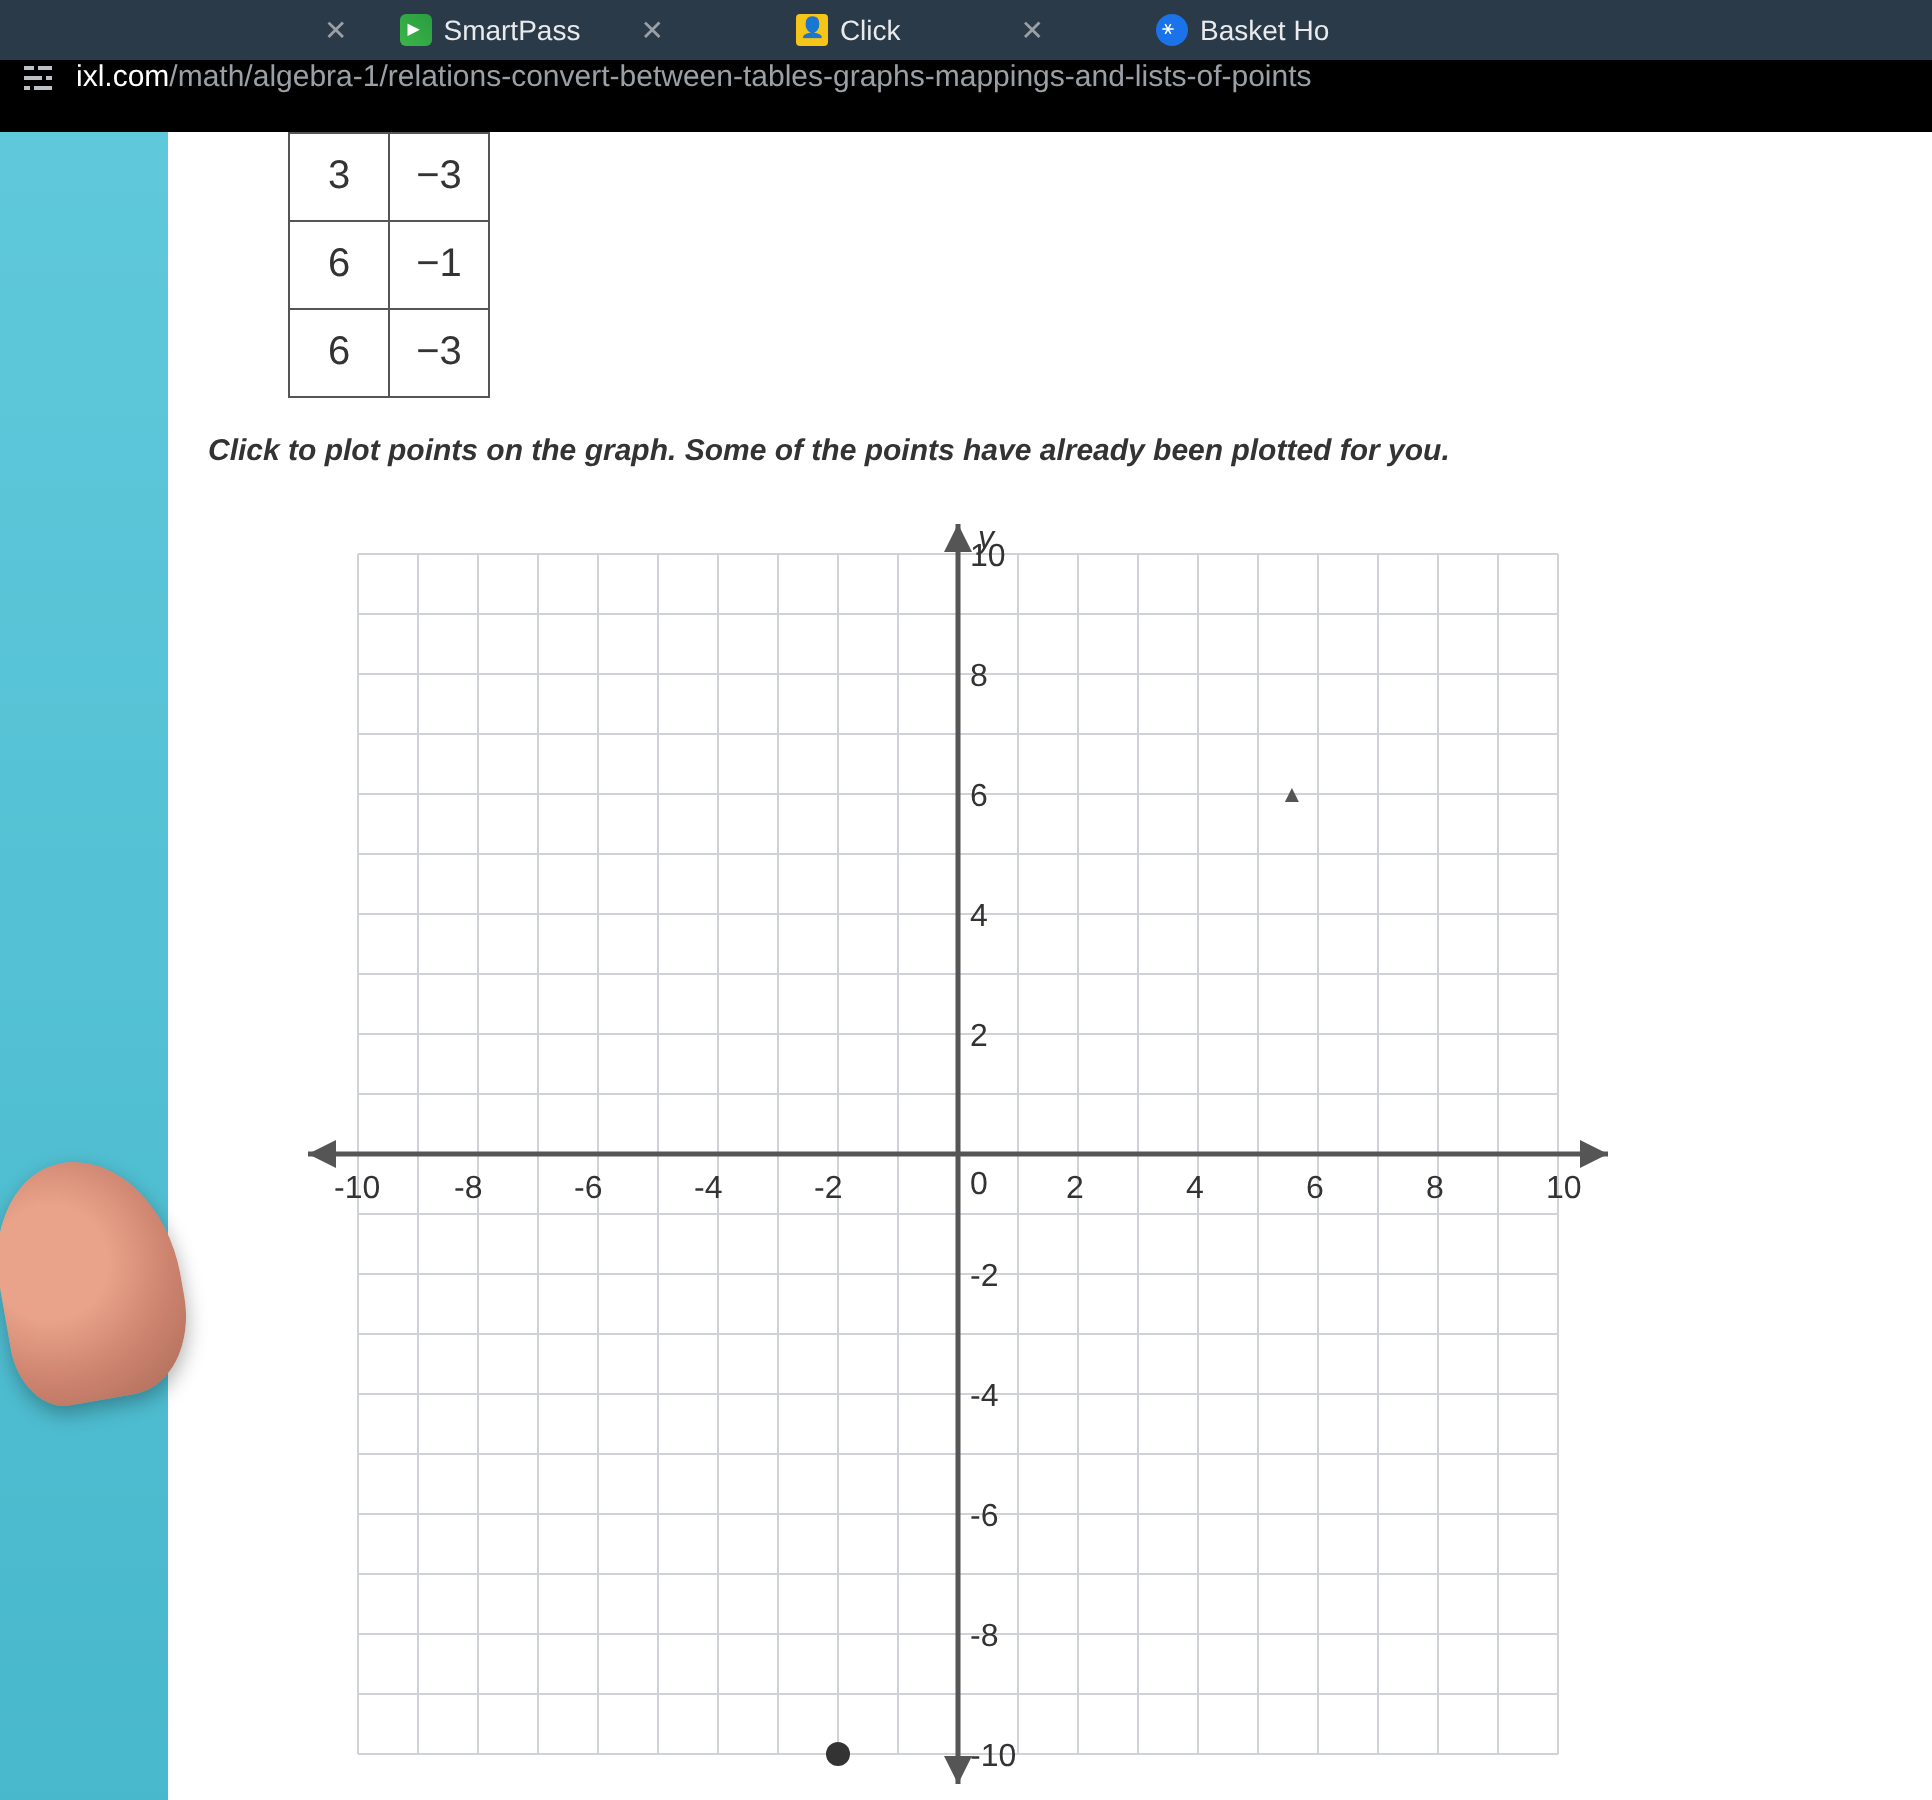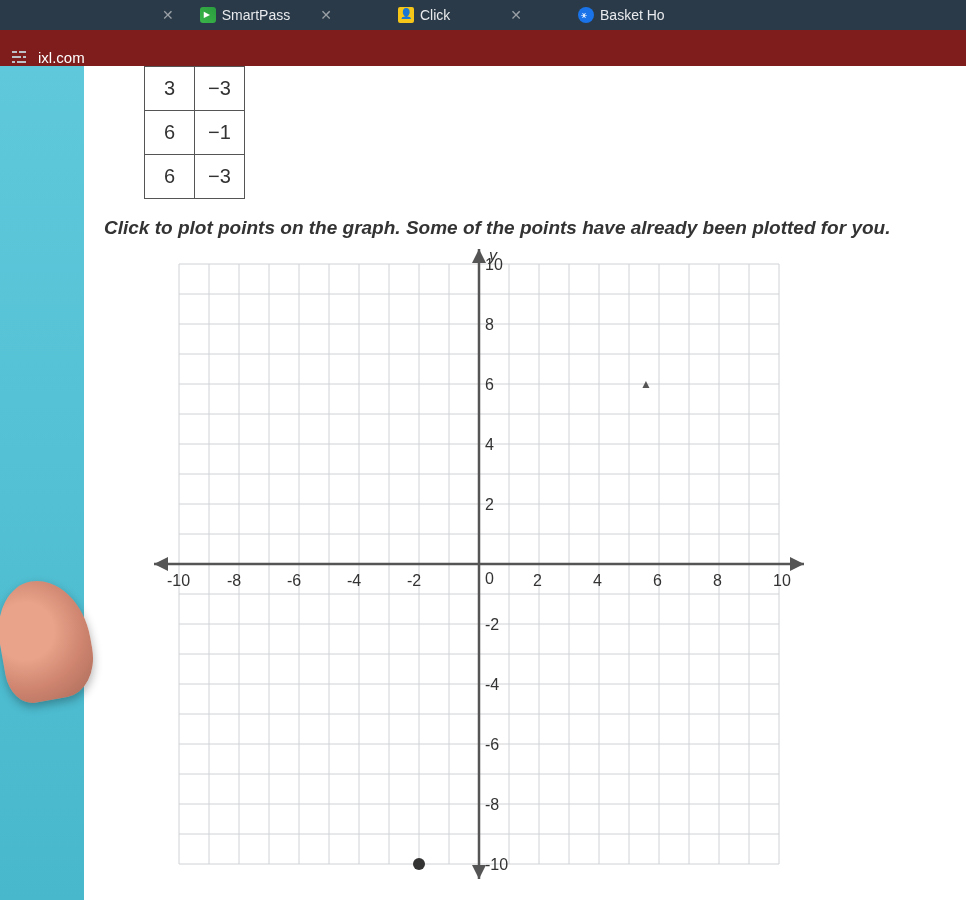--- a/index.html
+++ b/index.html
@@ -7,30 +7,30 @@
   .browser-top { height: 30px; background: #2a3a48; display: flex; align-items: center; padding-left: 150px; }
   .tab { display: flex; align-items: center; padding: 4px 10px; color: #e8eaed; font-size: 14px; margin-right: 6px; }
   .tab-icon { width: 16px; height: 16px; display: inline-block; margin-right: 6px; }
   .tab-close { color: #9aa0a6; margin-left: 12px; font-size: 14px; cursor: pointer; }
   .icon-smartpass { background: linear-gradient(45deg,#3bb54a,#2a9d3e); border-radius: 3px; position: relative; }
   .icon-smartpass:after { content:"▶"; color:#fff; font-size:8px; position:absolute; left:4px; top:3px; }
   .icon-home { background: #f5c518; border-radius: 2px; position: relative; }
   .icon-home:after { content:"👤"; font-size:10px; position:absolute; left:2px; top:1px; }
   .icon-basket { background:#1a73e8; border-radius:50%; width:16px; height:16px; position:relative; }
   .icon-basket:after { content:"⚹"; color:#fff; font-size:10px; position:absolute; left:3px; top:2px; }
-  .addr-bar { height: 36px; background: #7f1d1d; display: flex; align-items: flex-end; padding: 0 10px; color: #e8eaed; font-size: 15px; }
+  .addr-bar { height: 36px; background: #000000; display: flex; align-items: flex-start; padding: 0 10px; color: #e8eaed; font-size: 15px; }
   .ctl-icon { width:18px; height:18px; margin-right:10px; display:inline-flex; align-items:center; justify-content:center; color:#bdc1c6; }
   .url-host { color: #fff; }
   .url-path { color: #9aa0a6; }
   .page-wrap { background: #4ec4d6; width: 966px; height: 834px; display:flex; }
   .left-gutter { width: 84px; background: linear-gradient(180deg,#5fc9db,#48b8cc); }
   .content { flex:1; background:#fff; padding: 0 0 20px 0; position:relative; }
   .data-table { border-collapse: collapse; margin-left: 60px; margin-top: 0; }
   .data-table td { border: 1px solid #555; width: 50px; height: 44px; text-align: center; font-size: 20px; color: #333; }
-  .instruction { margin: 18px 0 10px 20px; font-style: italic; font-size: 19px; color: #333; font-weight: 600; }
+  .instruction { margin: 18px 0 28px 20px; font-style: italic; font-size: 15px; color: #333; font-weight: 600; }
   .graph-area { position: relative; width: 730px; height: 630px; margin-left: 30px; }
   .grid { position:absolute; left:40px; top:0; width:650px; height:630px; }
   .grid line.minor { stroke:#cfd2d6; stroke-width:1; }
   .grid line.axis { stroke:#555; stroke-width:2.5; }
   .arrow { fill:#555; }
   .tick-label { font-size:16px; fill:#333; }
   .axis-label { font-size:16px; fill:#333; font-style:italic; }
   .plotted-point { fill:#333; }
   .finger { position:absolute; left:0; top:580px; width:90px; height:120px; background: radial-gradient(circle at 30% 40%, #e8a38a 30%, #cf8570 60%, #a86a58 100%); border-radius: 50% 60% 40% 30%; box-shadow: 0 4px 10px rgba(0,0,0,.3); transform: rotate(-10deg); }
 </style>
@@ -62,20 +62,21 @@
     <svg width="16" height="16" viewBox="0 0 16 16">
         <rect x="1" y="2" width="5" height="2" fill="#bdc1c6"></rect>
         <rect x="8" y="2" width="7" height="2" fill="#bdc1c6"></rect>
         <rect x="1" y="7" width="9" height="2" fill="#bdc1c6"></rect>
         <rect x="12" y="7" width="3" height="2" fill="#bdc1c6"></rect>
         <rect x="1" y="12" width="3" height="2" fill="#bdc1c6"></rect>
         <rect x="6" y="12" width="9" height="2" fill="#bdc1c6"></rect>
       </svg>
   </span>
   <span class="url-host">ixl.com</span>
+    <span class="url-path">/math/algebra-1/relations-convert-between-tables-graphs-mappings-and-lists-of-points</span>
 </div>
 
 <div class="page-wrap">
   <div class="left-gutter"></div>
   <div class="content">
     <table class="data-table">
       <tbody>
           <tr>
             <td>3</td>
             <td>−3</td>

